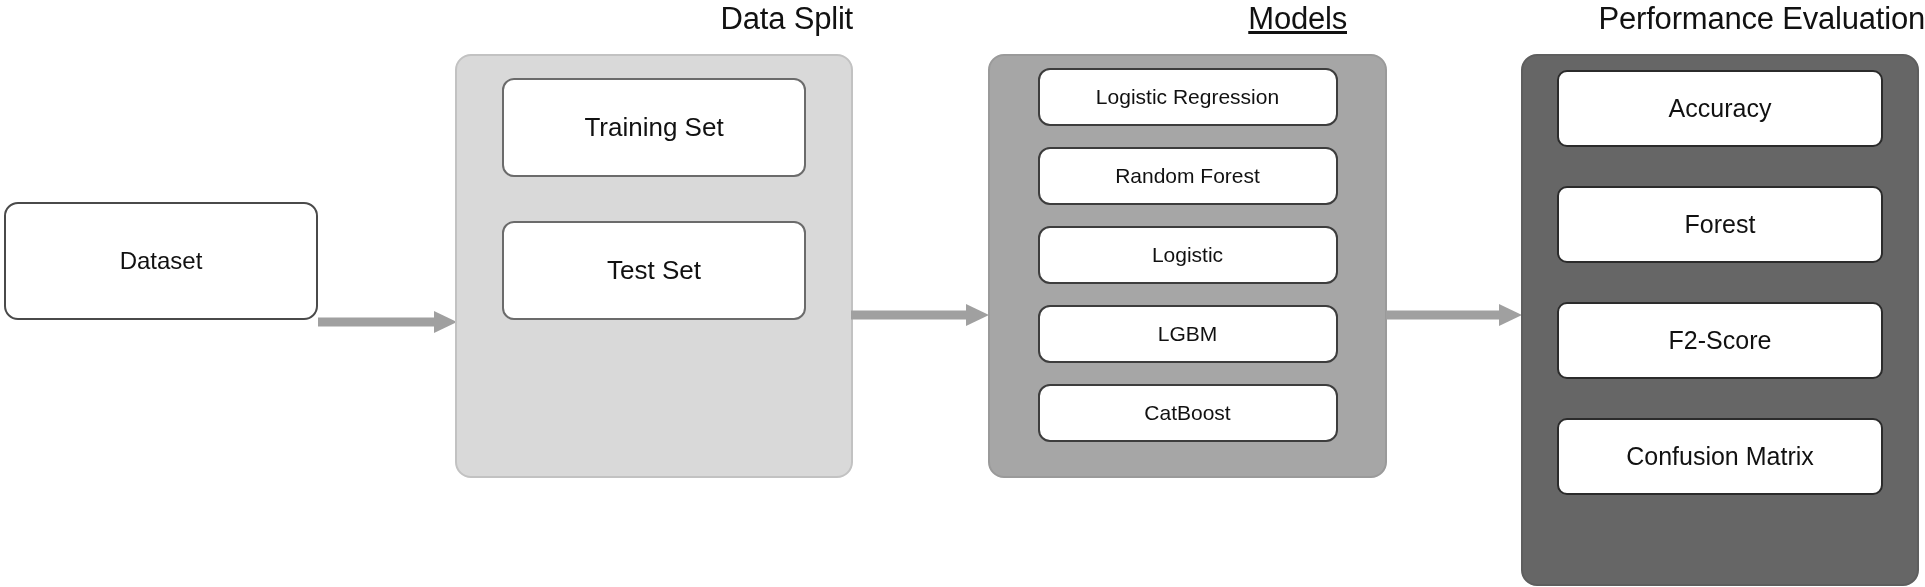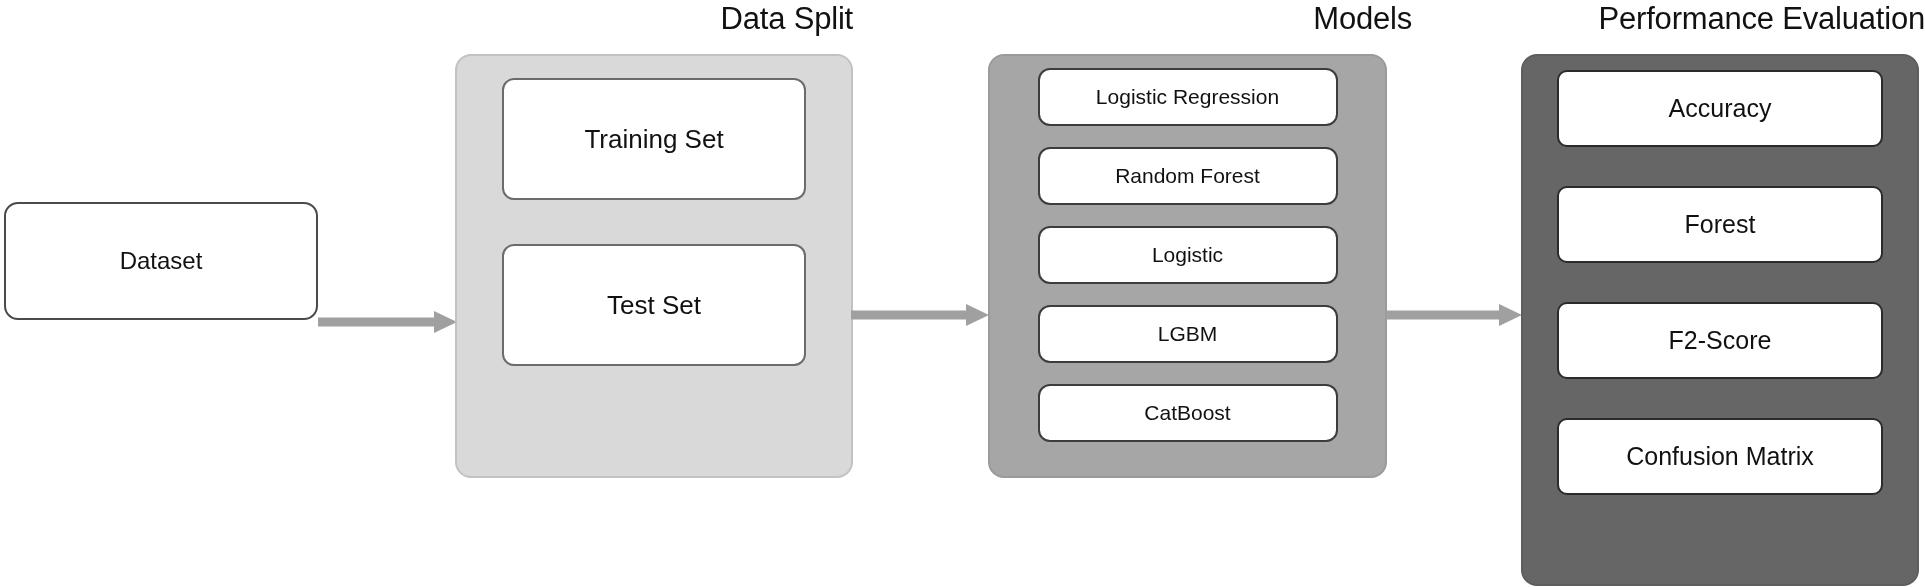--- a/index.html
+++ b/index.html
@@ -93,21 +93,21 @@
     background: #ffffff;
     box-sizing: border-box;
     display: flex;
     align-items: center;
     justify-content: center;
     color: #111111;
     text-align: right;
   }
   .split-card {
     width: 304px;
-    height: 122px;
+    height: 99px;
     border: 2px solid #6b6b6b;
     border-radius: 12px;
     font-size: 26px;
     margin-bottom: 44px;
   }
   .split-card:last-child { margin-bottom: 0; }
 
   .model-card {
     width: 300px;
     height: 58px;
@@ -134,21 +134,21 @@
     height: 24px;
   }
   .arrow svg { display: block; }
 </style>
 </head>
 <body>
 
 <div id="canvas">
 
   <div class="stage-title" style="left:455px; top:0px; width:398px;">Data Split</div>
-  <div class="stage-title" style="left:1013px; top:0px; width:399px;">Models</div>
+  <div class="stage-title" style="left:948px; top:0px; width:399px;text-decoration:underline;">Models</div>
   <div class="stage-title" style="left:1511px; top:0px; width:414px;">Performance Evaluation</div>
 
   <div class="dataset-node">
     <span class="label">Dataset</span>
   </div>
 
   <div class="arrow" style="left:318px; top:310px; width:140px;">
     <svg width="140" height="24" viewBox="0 0 140 24">
       <line x1="0" y1="12" x2="118" y2="12" stroke="#a0a0a0" stroke-width="9"></line>
       <polygon points="116,1 139,12 116,23" fill="#a0a0a0"></polygon>

